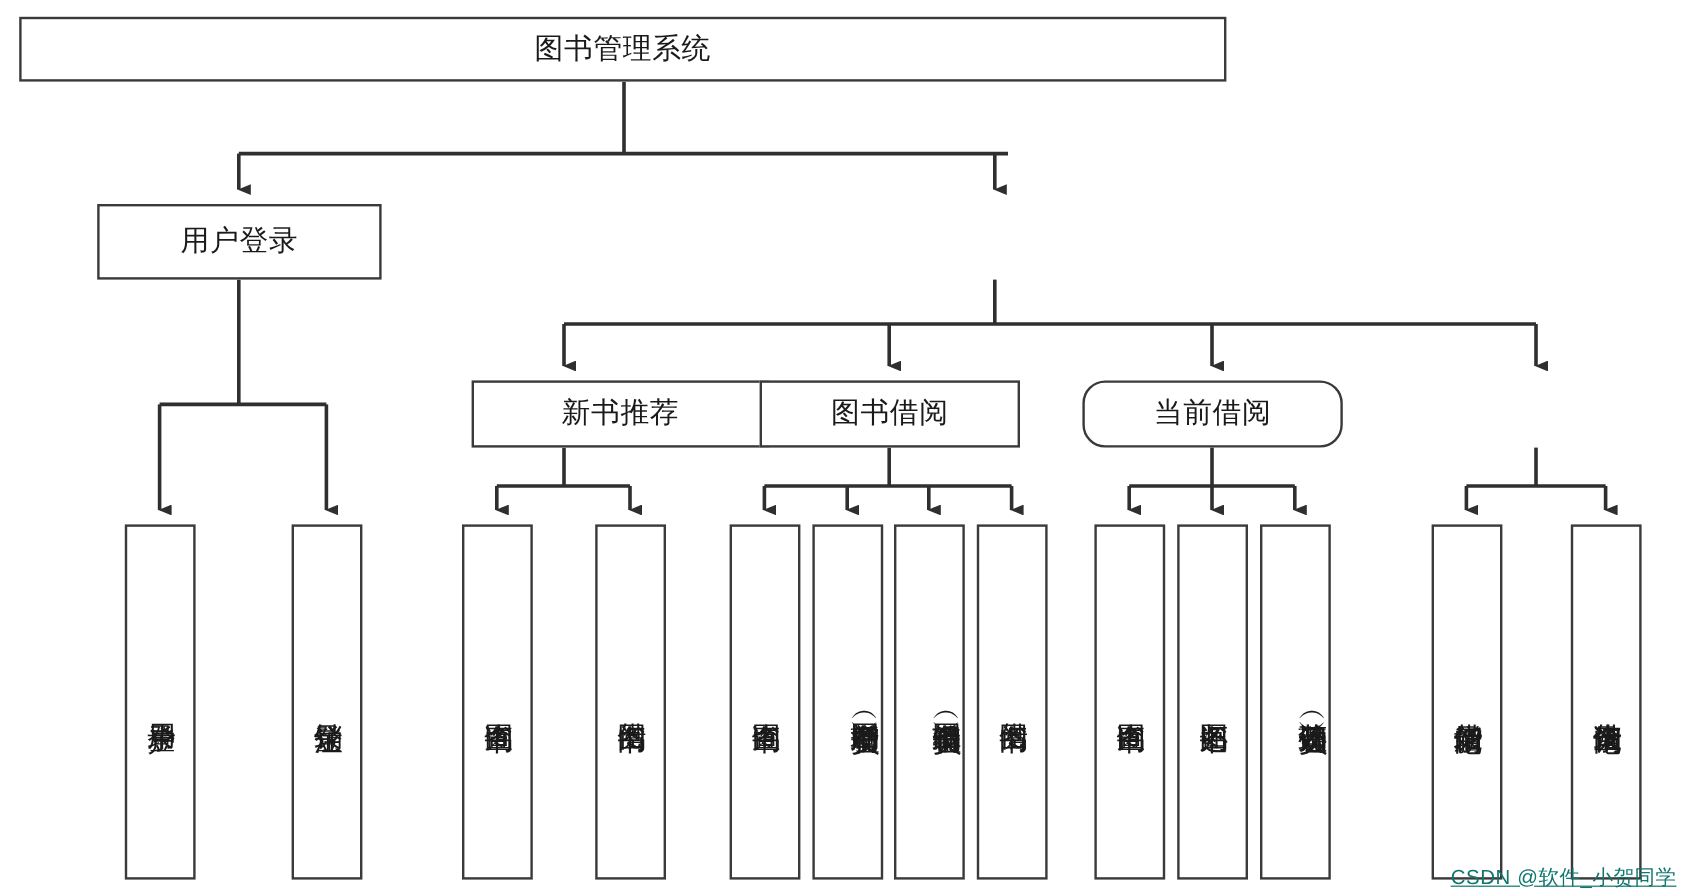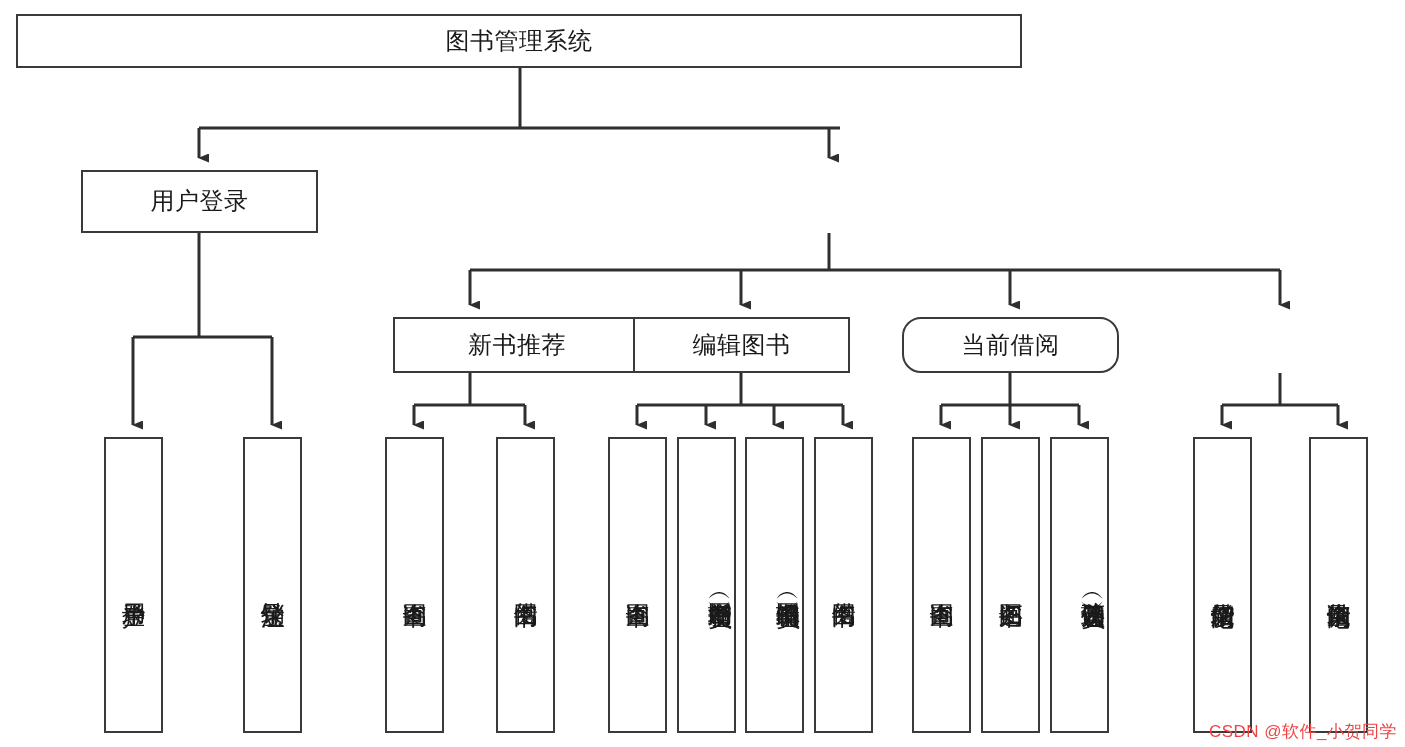--- a/index.html
+++ b/index.html
@@ -62,24 +62,25 @@
     align-items: flex-start;
   }
   .node.vert.midalign {
     align-items: center;
   }
   .watermark {
     position: absolute;
     right: 8px;
     bottom: 4px;
     font-size: 17px;
-    color: #ef4444;
+    color: #0f766e;
     letter-spacing: 0.5px;
     z-index: 3;
     white-space: nowrap;
+    text-decoration: underline;
   }
 </style>
 </head>
 <body>
 
 <div id="canvas">
 
   <svg id="wires" viewBox="0 0 1405 747" xmlns="http://www.w3.org/2000/svg">
     <defs>
       <marker id="arrow" markerWidth="9" markerHeight="11" refX="4.5" refY="10" orient="auto" markerUnits="userSpaceOnUse">
@@ -135,21 +136,21 @@
   </div>
 
   <div class="node horiz" style="left:81px; top:170px; width:237px; height:63px;">
     <span>用户登录</span>
   </div>
 
   <div class="node horiz" style="left:362px; top:317px; width:248px; height:56px;margin-left:31px;">
     <span>新书推荐</span>
   </div>
   <div class="node horiz" style="left:633px; top:317px; width:217px; height:56px;">
-    <span>编辑图书</span>
+    <span>图书借阅</span>
   </div>
   <div class="node horiz" style="left:902px; top:317px; width:217px; height:56px;border-radius:19px;">
     <span>当前借阅</span>
   </div>
 
   <div class="node vert midalign" style="left:104px; top:437px; width:59px; height:296px;">
     <span class="vlabel">用户登录</span>
   </div>
   <div class="node vert midalign" style="left:243px; top:437px; width:59px; height:296px;">
     <span class="vlabel">注销登录</span>

